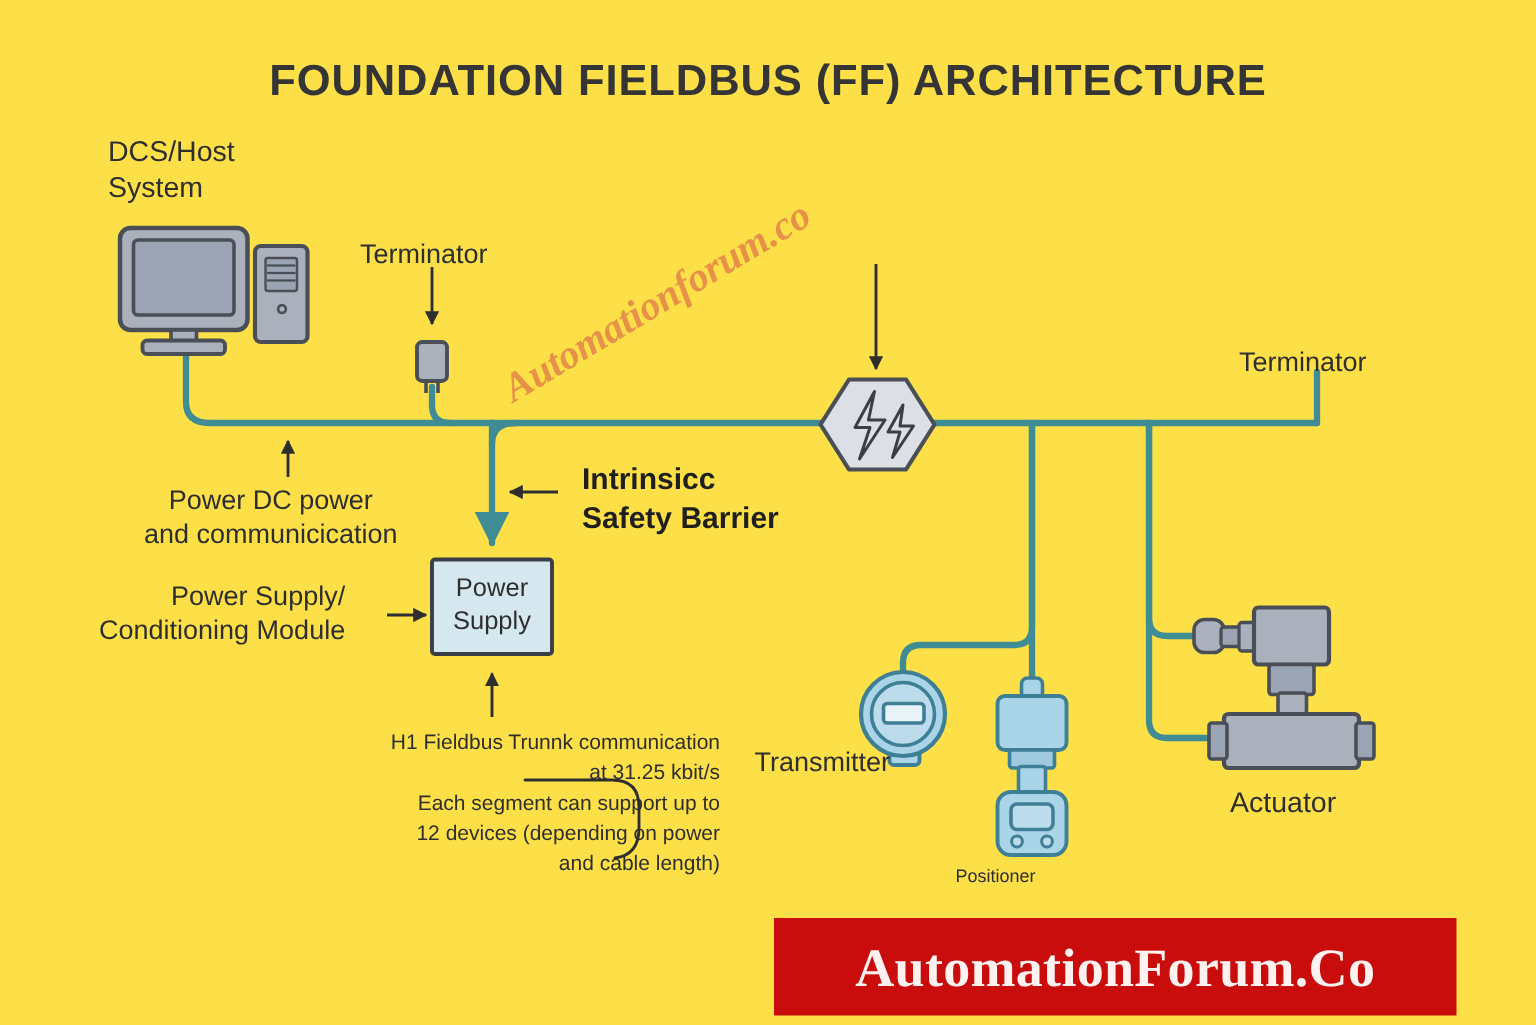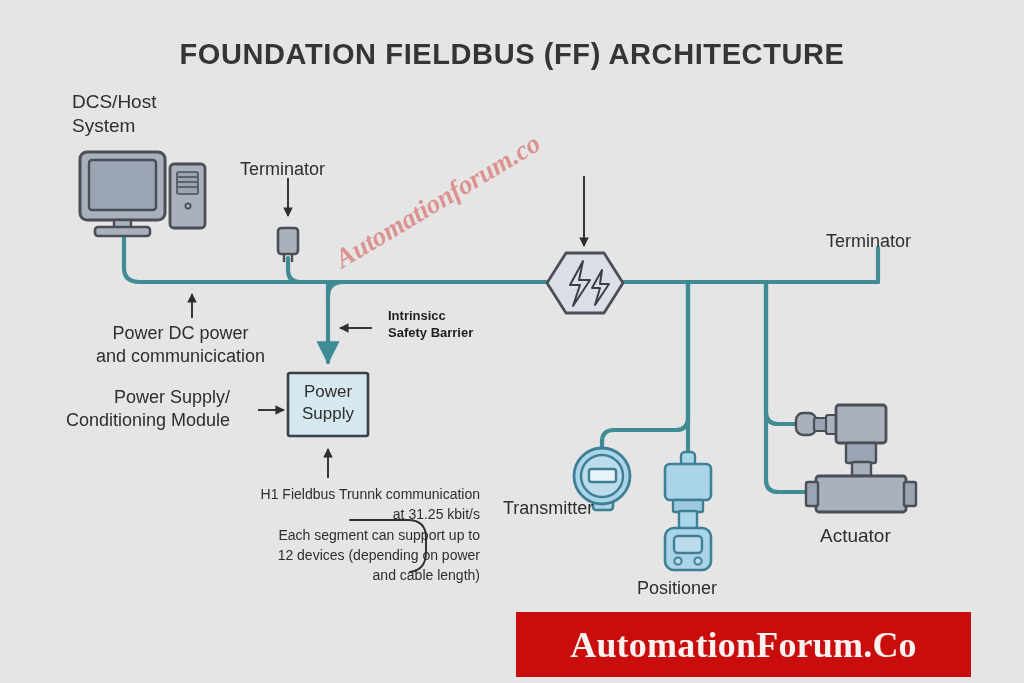--- a/index.html
+++ b/index.html
@@ -5,21 +5,21 @@
 <style>
   html, body {
     margin: 0;
     padding: 0;
     background: #ffffff;
   }
   #stage {
     position: relative;
     width: 1024px;
     height: 683px;
-    background: #e5e5e5;
+    background: #fde047;
     overflow: hidden;
     font-family: "Liberation Sans", sans-serif;
     color: #2e2e2e;
   }
   #diagram-svg {
     position: absolute;
     left: 0; top: 0;
     width: 1024px;
     height: 683px;
   }
@@ -49,21 +49,21 @@
   #label-trunk-cable {
     left: 466px; top: 148px;
     font-size: 18px;
   }
   #label-terminator-right {
     left: 826px; top: 230px;
     font-size: 18px;
   }
   #label-barrier {
     left: 388px; top: 308px;
-    font-size: 13px;
+    font-size: 20px;
     font-weight: bold;
     text-align: left;
     color: #1f1f1f;
   }
   #label-stable-dc {
     left: 96px; top: 322px;
     font-size: 18px;
     text-align: center;
   }
   #label-power-module {
@@ -84,21 +84,21 @@
     font-size: 14px;
     text-align: right;
     line-height: 1.45;
   }
   #label-transmitter {
     left: 503px; top: 497px;
     font-size: 18px;
   }
   #label-positioner {
     left: 637px; top: 577px;
-    font-size: 18px;
+    font-size: 12px;
   }
   #label-actuator {
     left: 820px; top: 524px;
     font-size: 19px;
   }
   #watermark {
     position: absolute;
     left: 330px; top: 248px;
     width: 240px;
     font-size: 27px;

